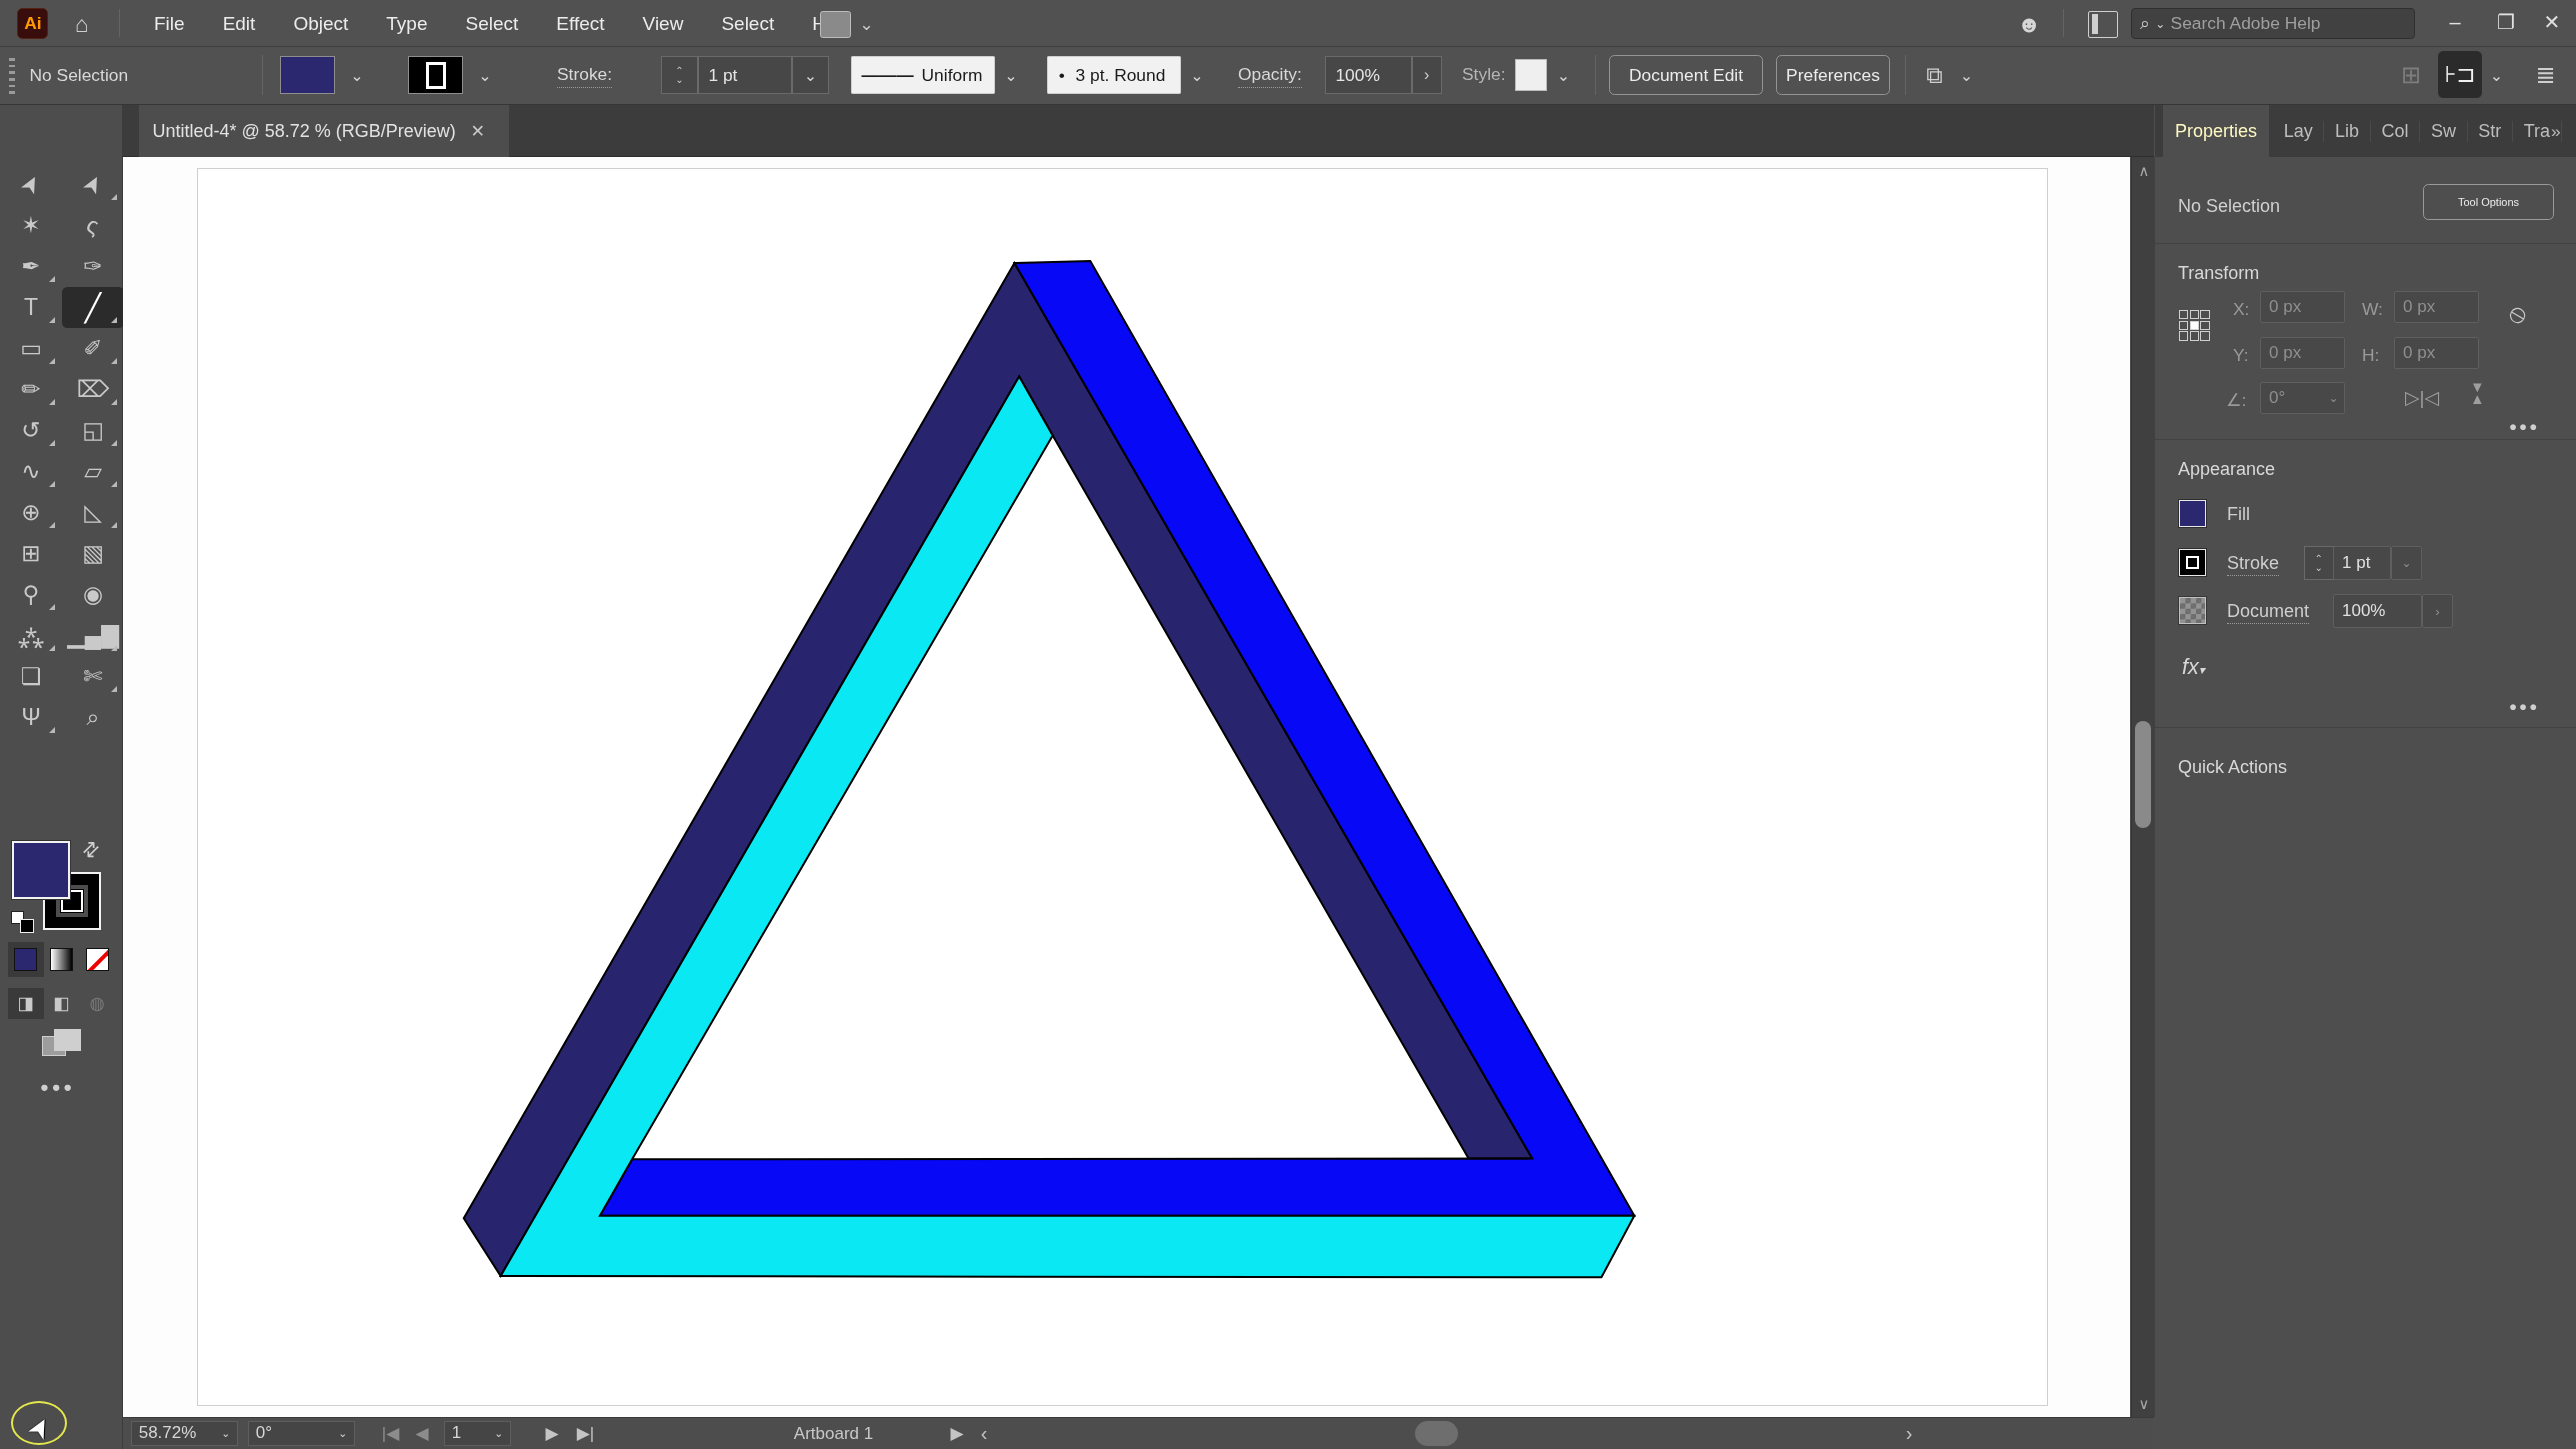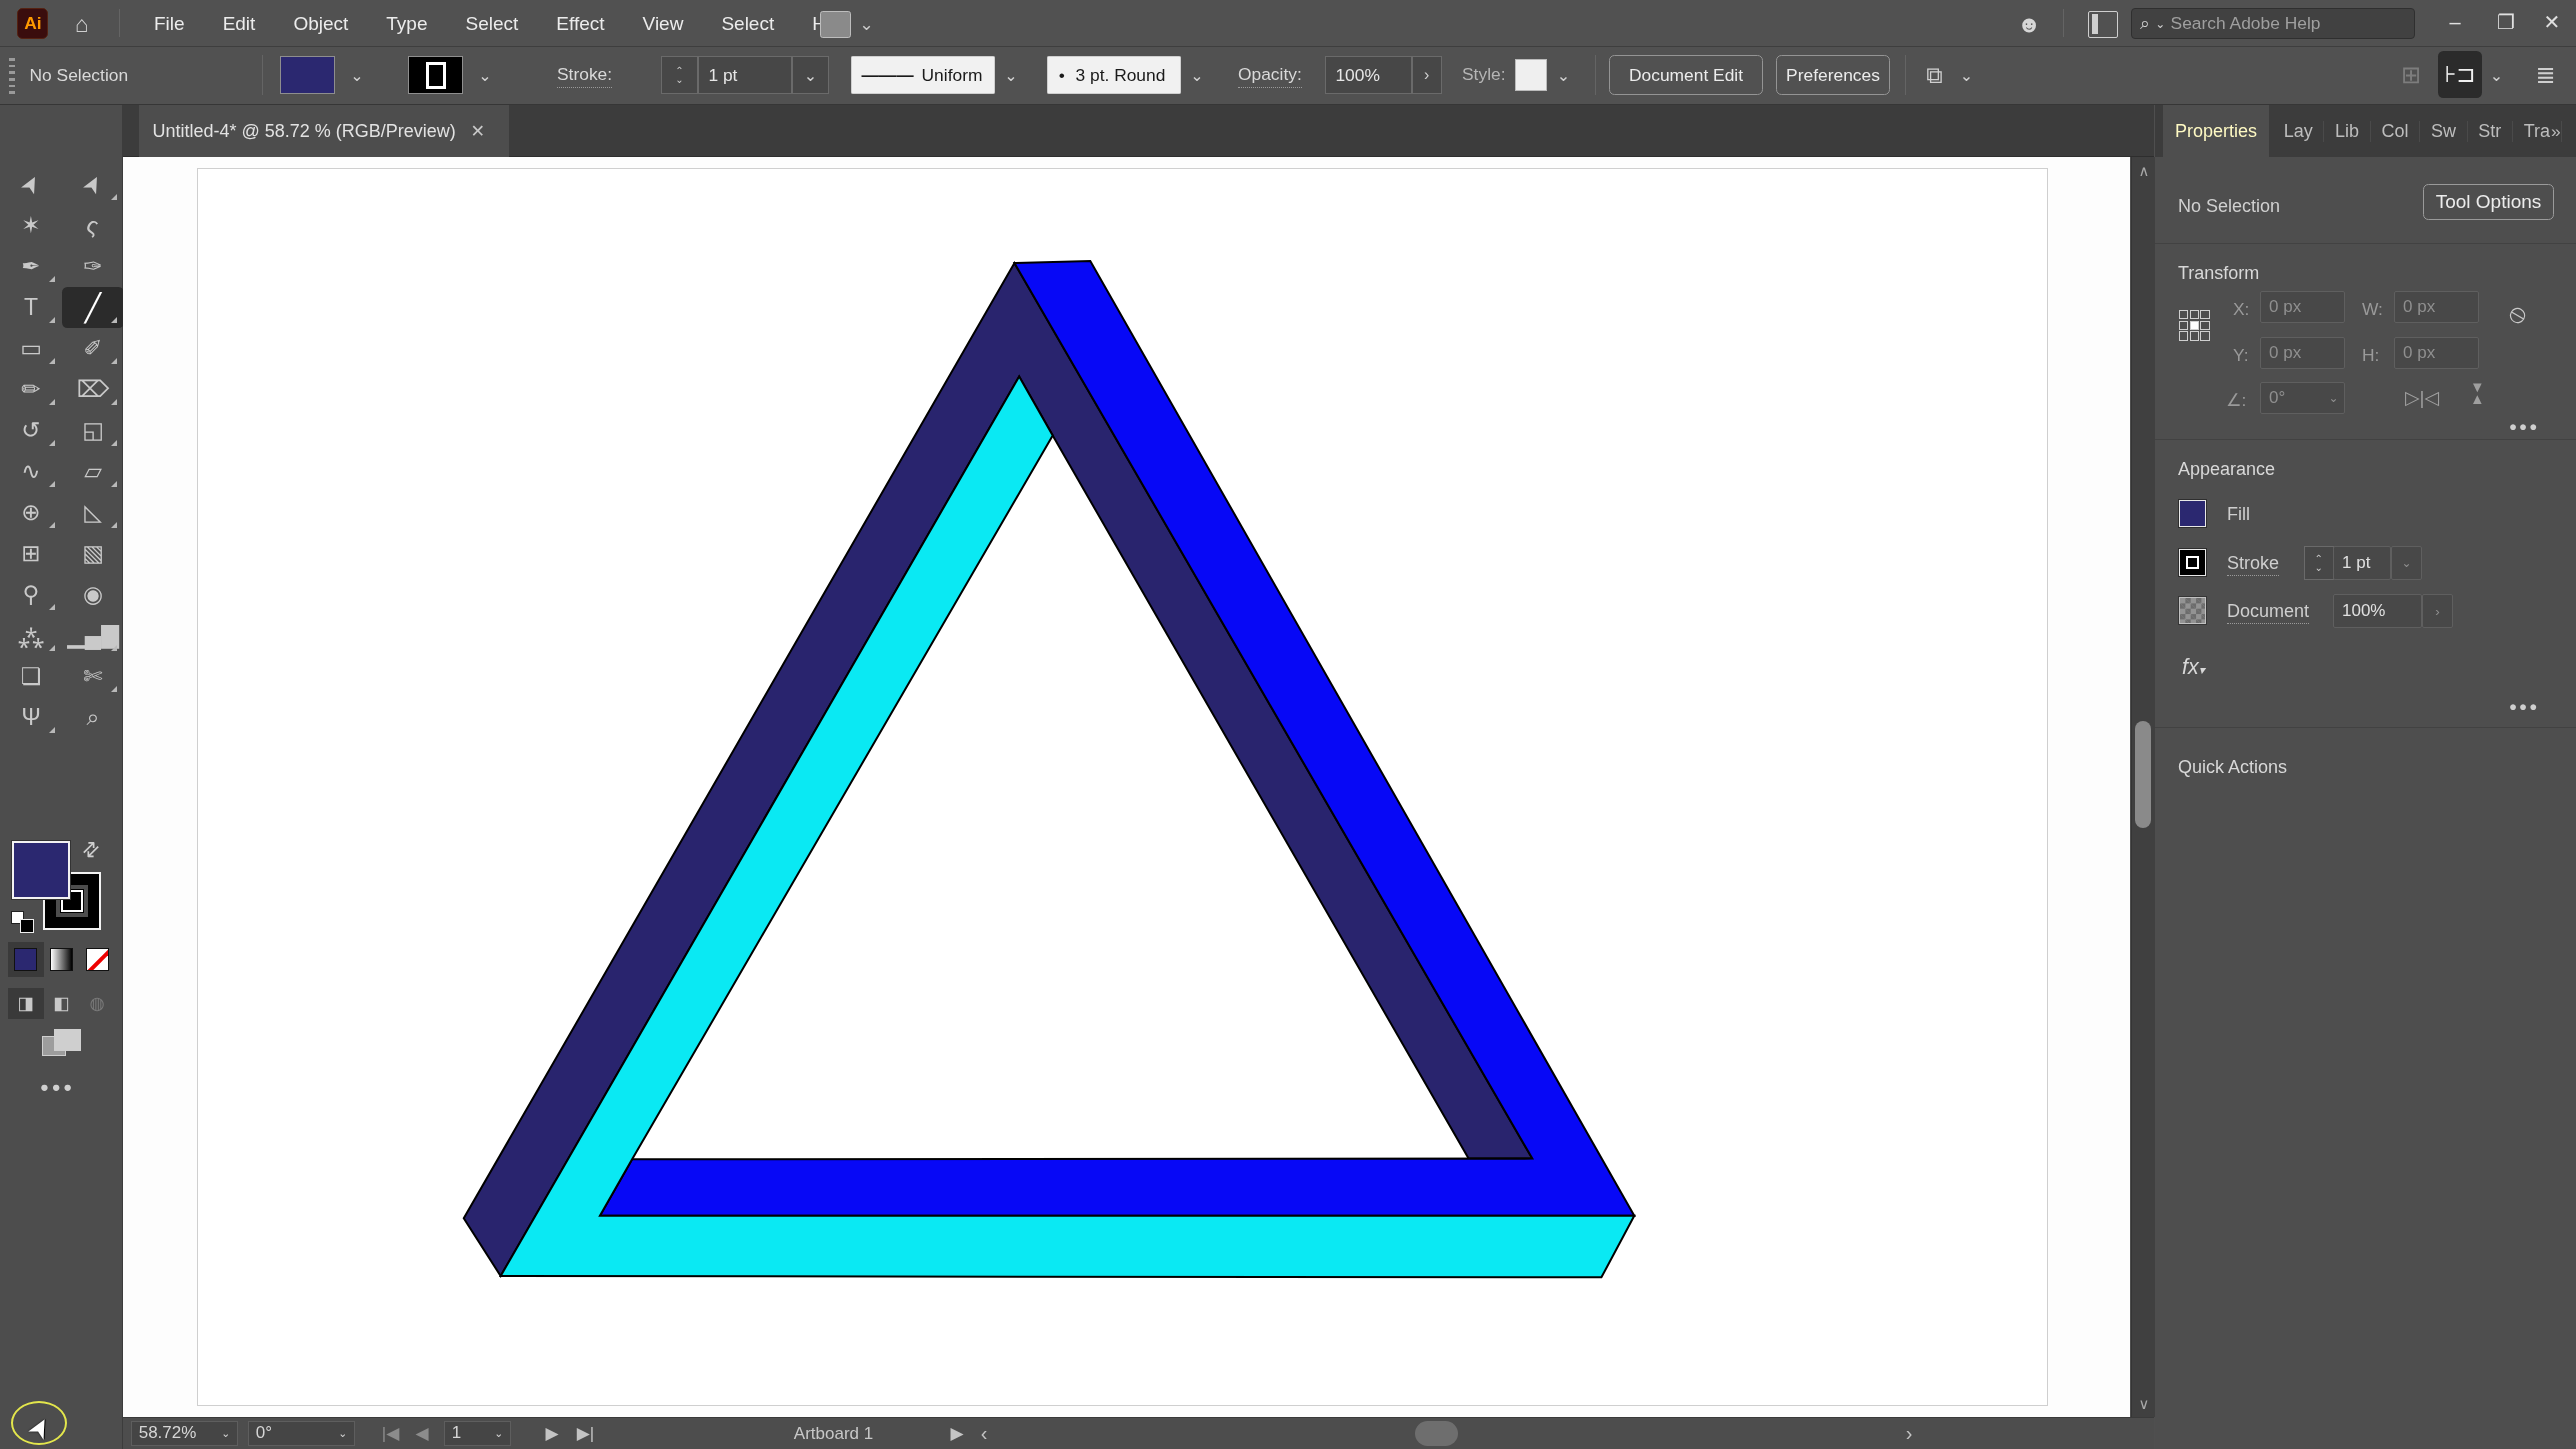--- a/index.html
+++ b/index.html
@@ -94,21 +94,21 @@
   #ptabs { left:2155px; top:105px; width:421px; height:52px; background:#3c3c3c; font-size:18px; }
   #ptab-active { left:8px; top:0; width:106px; height:52px; background:#4e4e4e; color:#fef9c3; display:flex; align-items:center; justify-content:center; }
   #ptabs-rest { left:118px; top:0; height:52px; display:flex; align-items:center; color:#bdbdbd; }
   #ptabs-rest span { padding:0 10.7px; border-right:0.7px solid #4a4a4a; }
   #ptabs-collapse { left:396px; top:16px; color:#bbb; font-size:17.4px; }
   #panel { left:2155px; top:157px; width:421px; height:1292px; background:#4e4e4e; font-size:18px; }
   .p-h { color:#d8d8d8;text-align:center; }
   .p-divider { position:absolute; left:0; width:421px; height:0.7px; background:#424242; }
   .p-field { background:#484848; border:0.7px solid #5f5f5f; border-radius:2px; color:#8f8f8f; font-size:17px; padding-left:8px; display:flex; align-items:center; }
   .p-lab { color:#9a9a9a; font-size:17.4px; }
-  .p-btn { border:1.3px solid #9a9a9a; border-radius:5.4px; color:#ececec; font-size:19px; }
+  .p-btn { border:1.3px solid #9a9a9a; border-radius:5.4px; color:#ececec; font-size:11px; }
   .refgrid { display:grid; grid-template-columns:repeat(3,9.4px); grid-gap:1.3px; }
   .refgrid i { width:9.4px; height:9.4px; border:1.3px solid #cfcfcf; }
   .refgrid i.c { background:#fff; }
   .p-more { color:#cfcfcf; font-size:13.4px; letter-spacing:2px; }
   .p-swatch { border:1.3px solid #e8e8e8; outline:0.7px solid #2e2e2e; }
   .p-stroke-sw { background:#000; position:relative; }
   .p-stroke-sw i { position:absolute; left:6px; top:6px; right:6px; bottom:6px; border:2.7px solid #fff; background:transparent; }
   .checker { background-image:linear-gradient(45deg,#777 25%,transparent 25%,transparent 75%,#777 75%), linear-gradient(45deg,#777 25%,#aaa 25%,#aaa 75%,#777 75%); background-size:10.7px 10.7px; background-position:0 0,5.4px 5.4px; opacity:.75; }
   .fx { font-style:italic; color:#d8d8d8; font-size:21.5px; }
 

